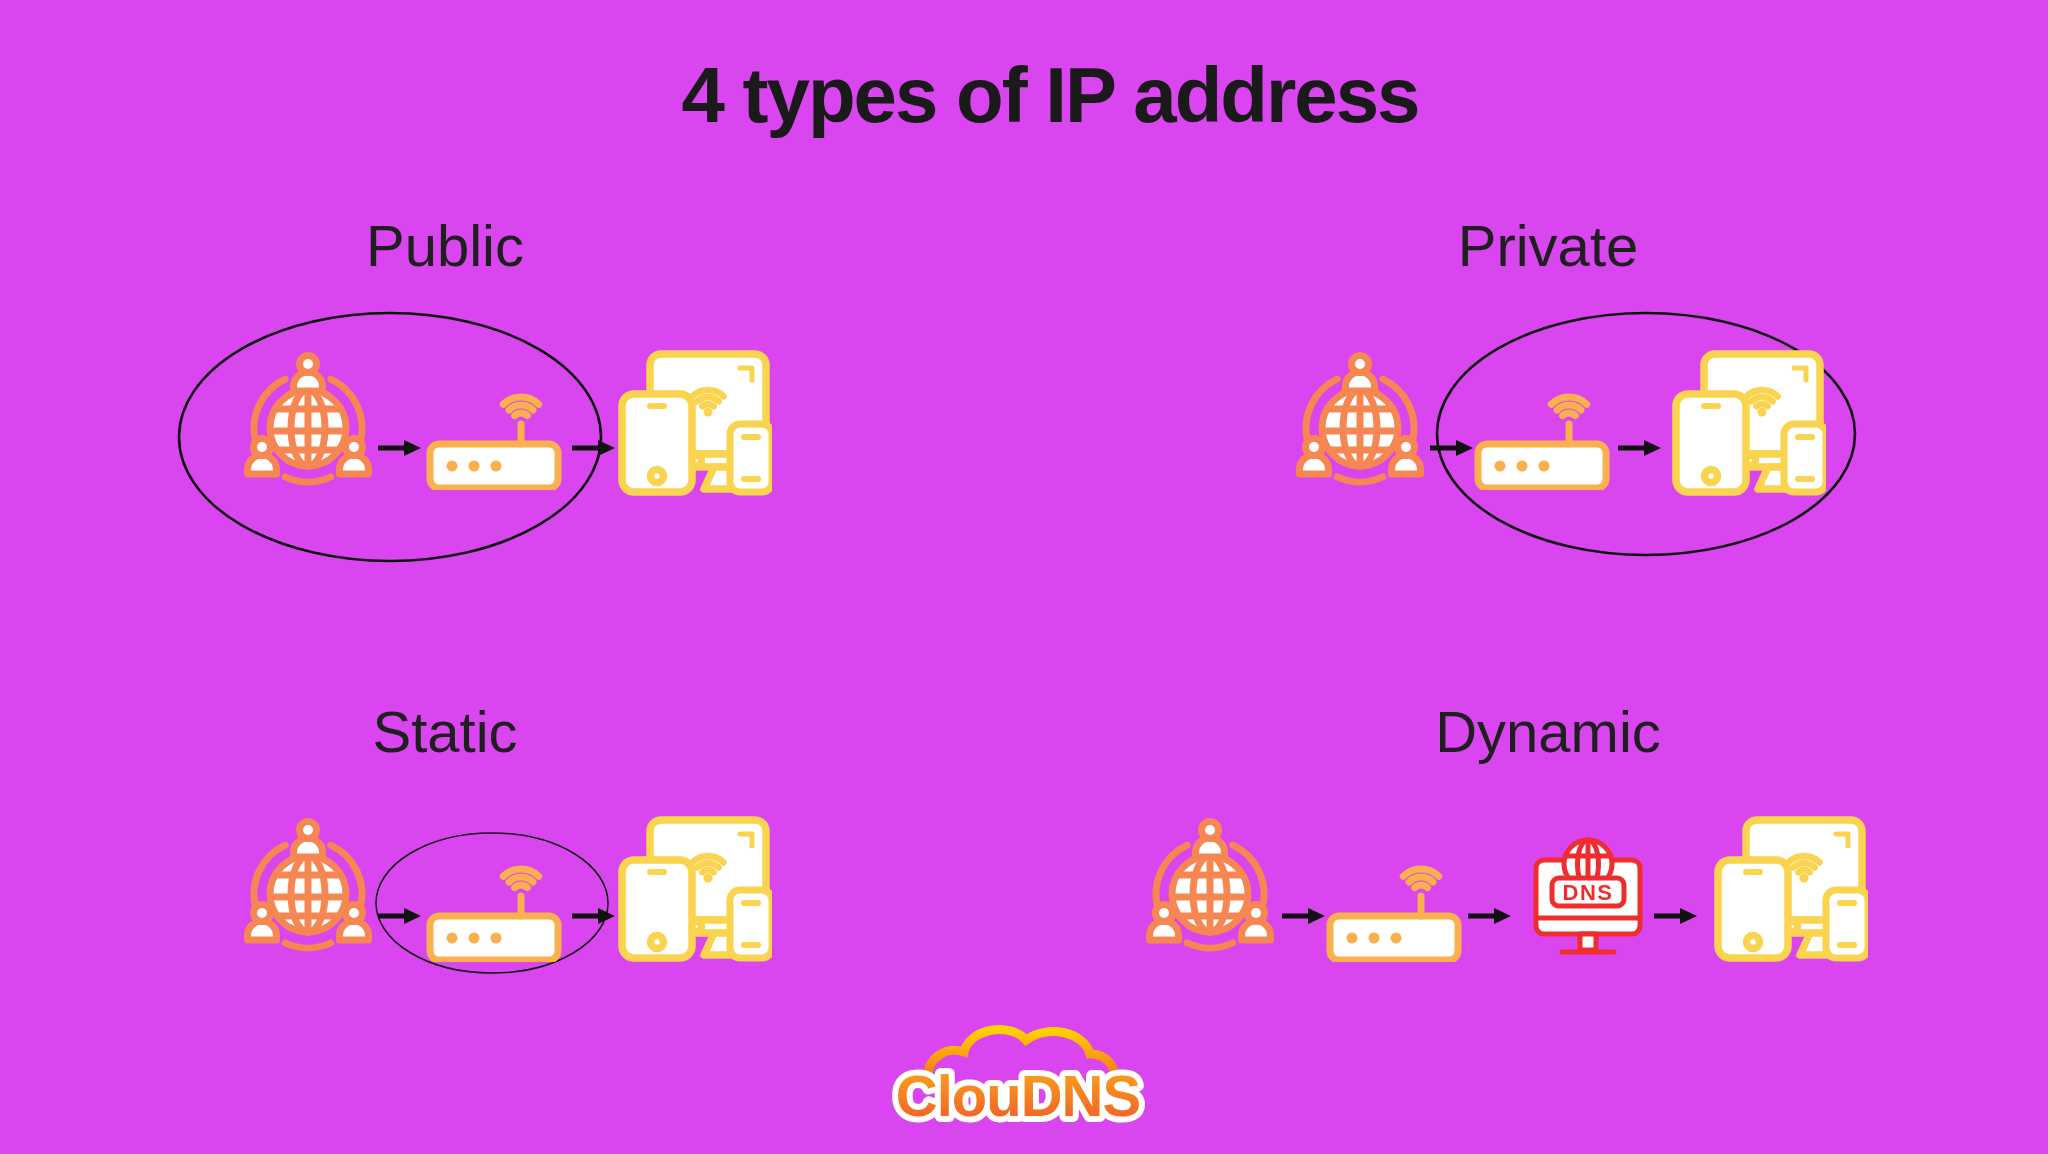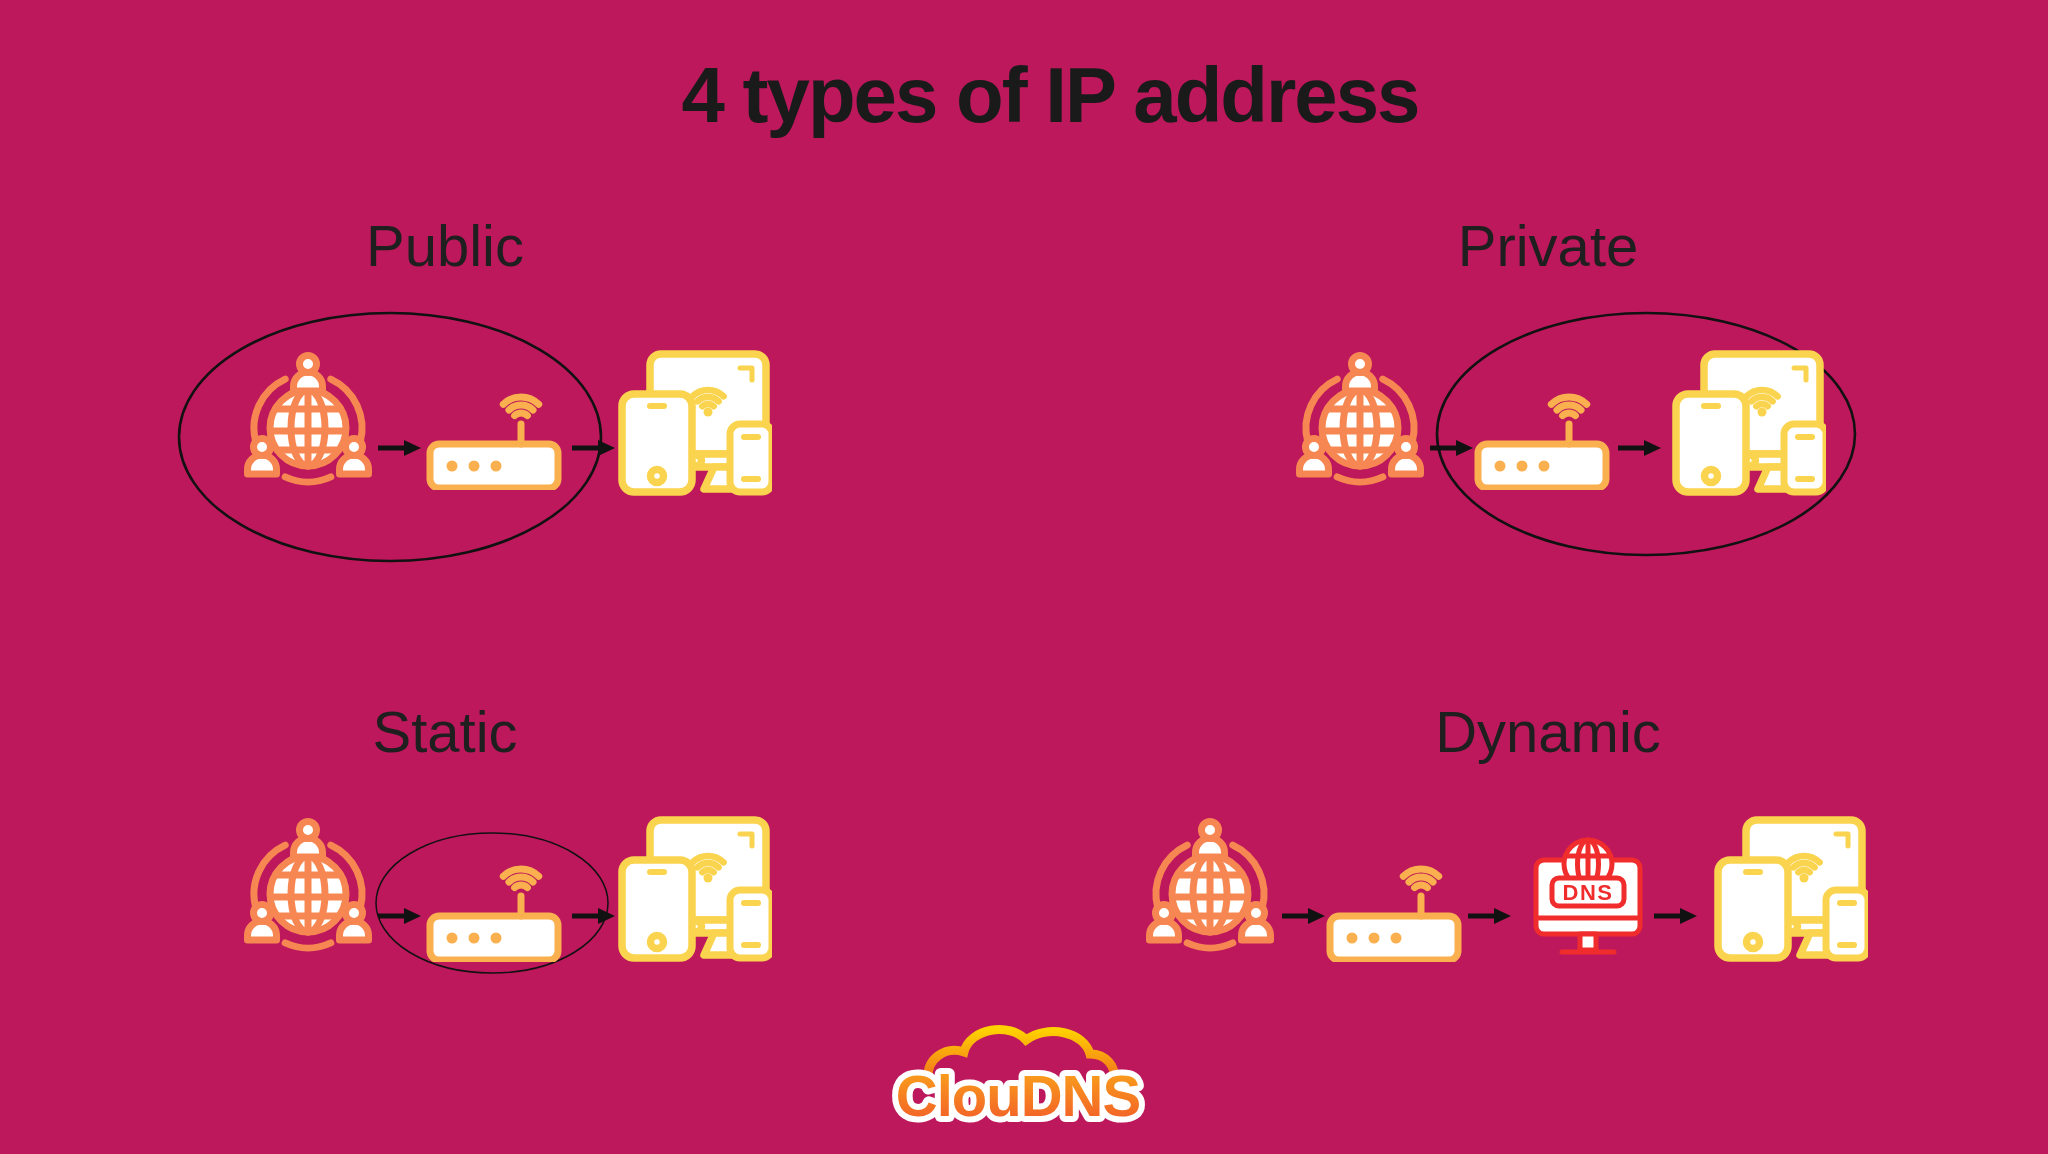--- a/index.html
+++ b/index.html
@@ -1,16 +1,16 @@
 <!DOCTYPE html>
 <html style="--internet-icon: #F78752; --router-icon: #FBB04F; --devices-icon: #FAD44F; --dns-icon: #F02C2C; --outline: #111111; --title-text: #1A1A1A; --label-text: #1F1F1F; --logo-gradient-top: #FFD200; --logo-gradient-bottom: #F3701E;"><head>
 <meta charset="utf-8">
 <style>
   html,body{margin:0;padding:0;background:#ffffff;}
-  .stage{position:relative;width:2048px;height:1154px;background:#be185d;overflow:hidden;
+  .stage{position:relative;width:2048px;height:1154px;background:#d946ef;overflow:hidden;
          font-family:"Liberation Sans", sans-serif;}
   svg text{font-family:"Liberation Sans", sans-serif;}
   .page-title{fill:var(--title-text,#1a1a1a);font-size:78px;font-weight:bold;letter-spacing:-2px;}
   .quad-label{fill:var(--label-text,#1f1f1f);font-size:58px;font-weight:400;letter-spacing:0px;}
   .scope-ellipse{fill:none;stroke:var(--outline,#111);}
   .ic-internet{color:var(--internet-icon,#F78752);}
   .ic-router{color:var(--router-icon,#FBB04F);}
   .ic-devices{color:var(--devices-icon,#FAD44F);}
   .ic-dns{color:var(--dns-icon,#F02C2C);}
   .ic-arrow{color:var(--outline,#111);}

